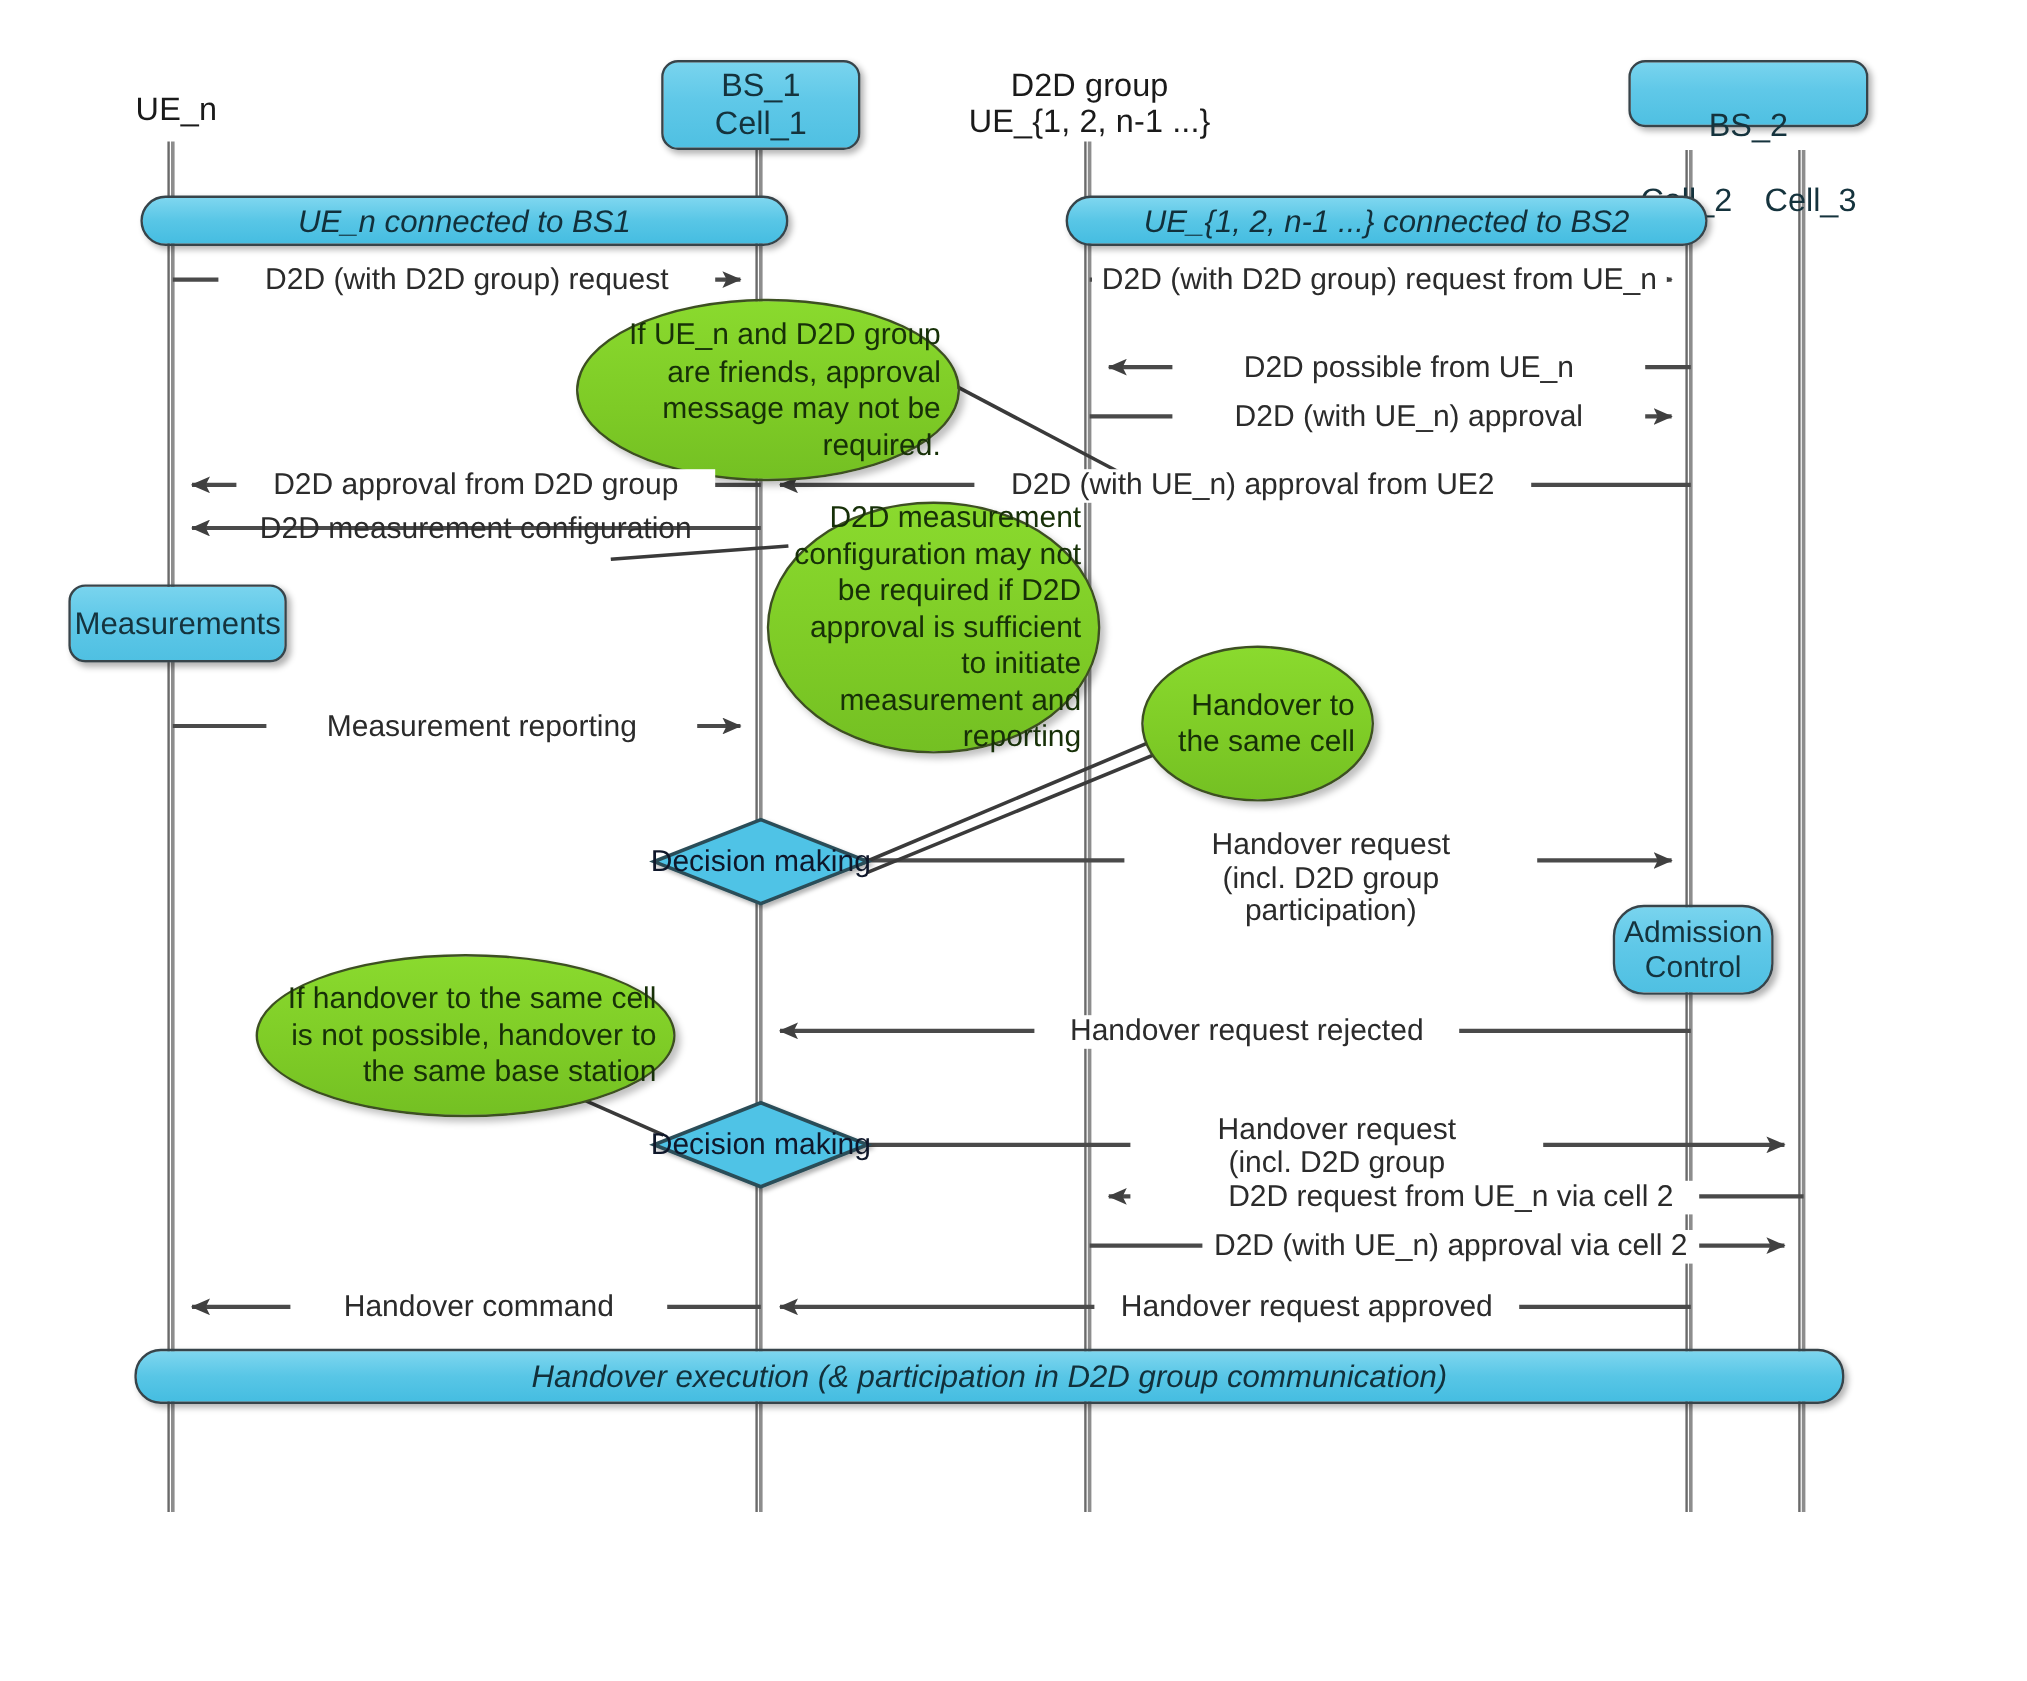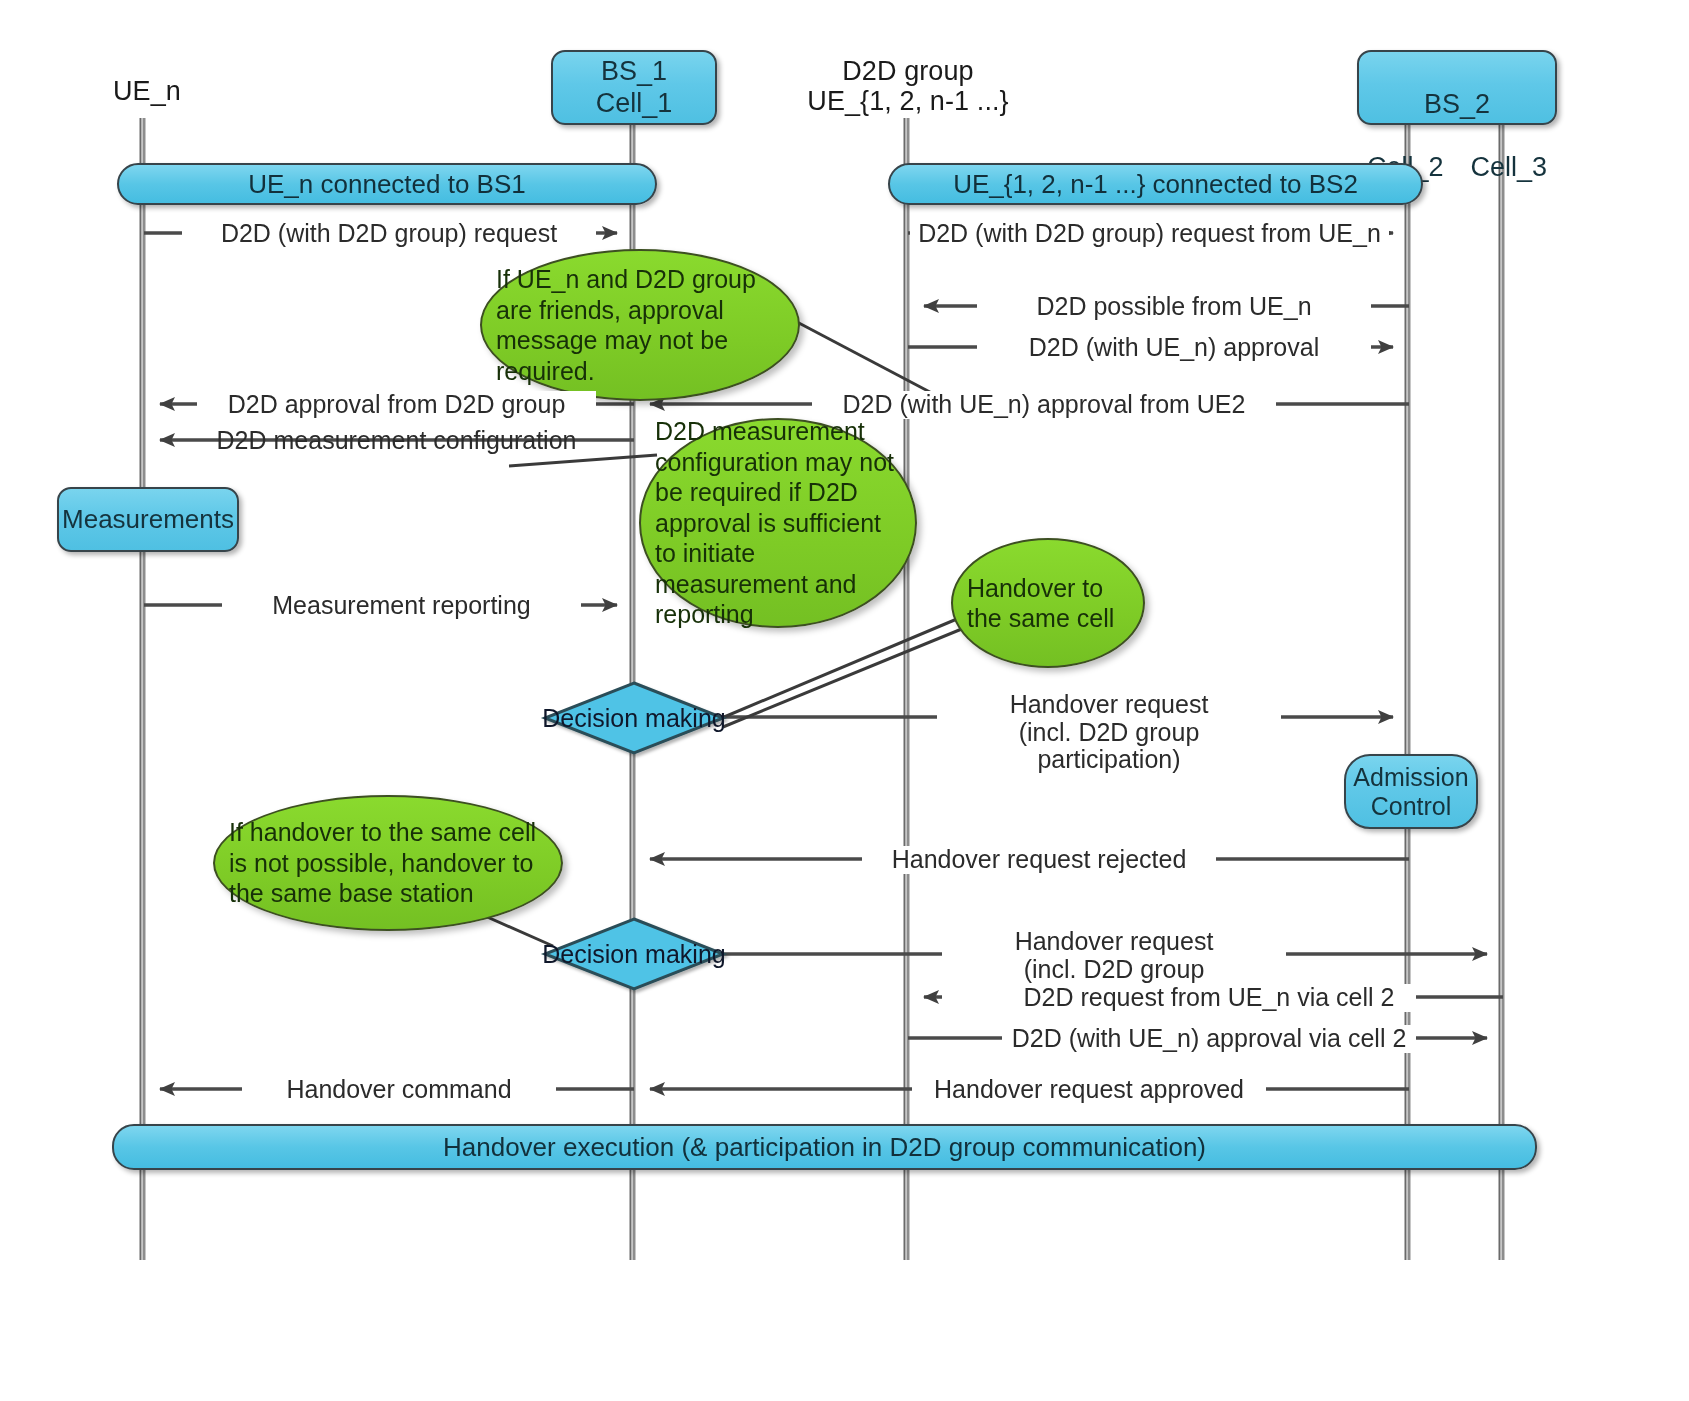--- a/index.html
+++ b/index.html
@@ -56,36 +56,37 @@
     background: linear-gradient(180deg, #7ed6ef 0%, #58c6e6 50%, #45bde1 100%);
     border: 2.5px solid #37444a;
     border-radius: 22px;
     box-shadow: 3px 3px 5px rgba(0,0,0,.30);
     color: #12303b;
     font-size: 26px;
     display: flex;
     align-items: center;
     justify-content: center;
     text-align: center;
+    font-style: italic;
   }
   .note-ellipse {
     position: absolute;
     box-sizing: border-box;
     background: #82cf28;
     background: linear-gradient(180deg,#8ada2e 0%, #7ecb26 60%, #74c023 100%);
     border: 2.5px solid #3d4f22;
     border-radius: 50%;
     box-shadow: 4px 4px 6px rgba(0,0,0,.25);
     color: #173008;
     font-size: 25px;
     line-height: 1.22;
     display: flex;
     align-items: center;
     justify-content: center;
-    text-align: left;
+    text-align: right;
     padding: 0 14px;
   }
   .diamond {
     position: absolute;
     color: #0f172a;
     font-size: 25px;
     display: flex;
     align-items: center;
     justify-content: center;
     text-align: center;
@@ -179,21 +180,21 @@
   </svg>
 
   <div class="lifeline-label" style="left:55px; top:76px; width:150px;">UE_n</div>
 
   <div class="lifeline-label" style="left:760px; top:56px; width:262px;">D2D group
 UE_{1, 2, n-1 ...}</div>
 
   <div class="node-box" style="left:534px; top:50px; width:166px; height:75px;">BS_1
 Cell_1</div>
 
-  <div class="node-box" style="left:1340px; top:50px; width:200px; height:75px; display:block; padding-top:6px;">
+  <div class="node-box" style="left:1340px; top:50px; width:200px; height:56px; display:block; padding-top:6px;">
     <div style="font-size:27px;">BS_2</div>
     <div style="display:flex; justify-content:space-between; padding:1px 8px 0 8px; font-size:27px;">
       <span>Cell_2</span>
       <span>Cell_3</span>
     </div>
   </div>
 
   <div class="node-box" style="left:40px; top:487px; width:182px; height:65px; font-size:26px;">Measurements</div>
 
   <div class="node-box" style="left:1327px; top:754px; width:134px; height:75px; font-size:25px;border-radius:26px;">Admission

